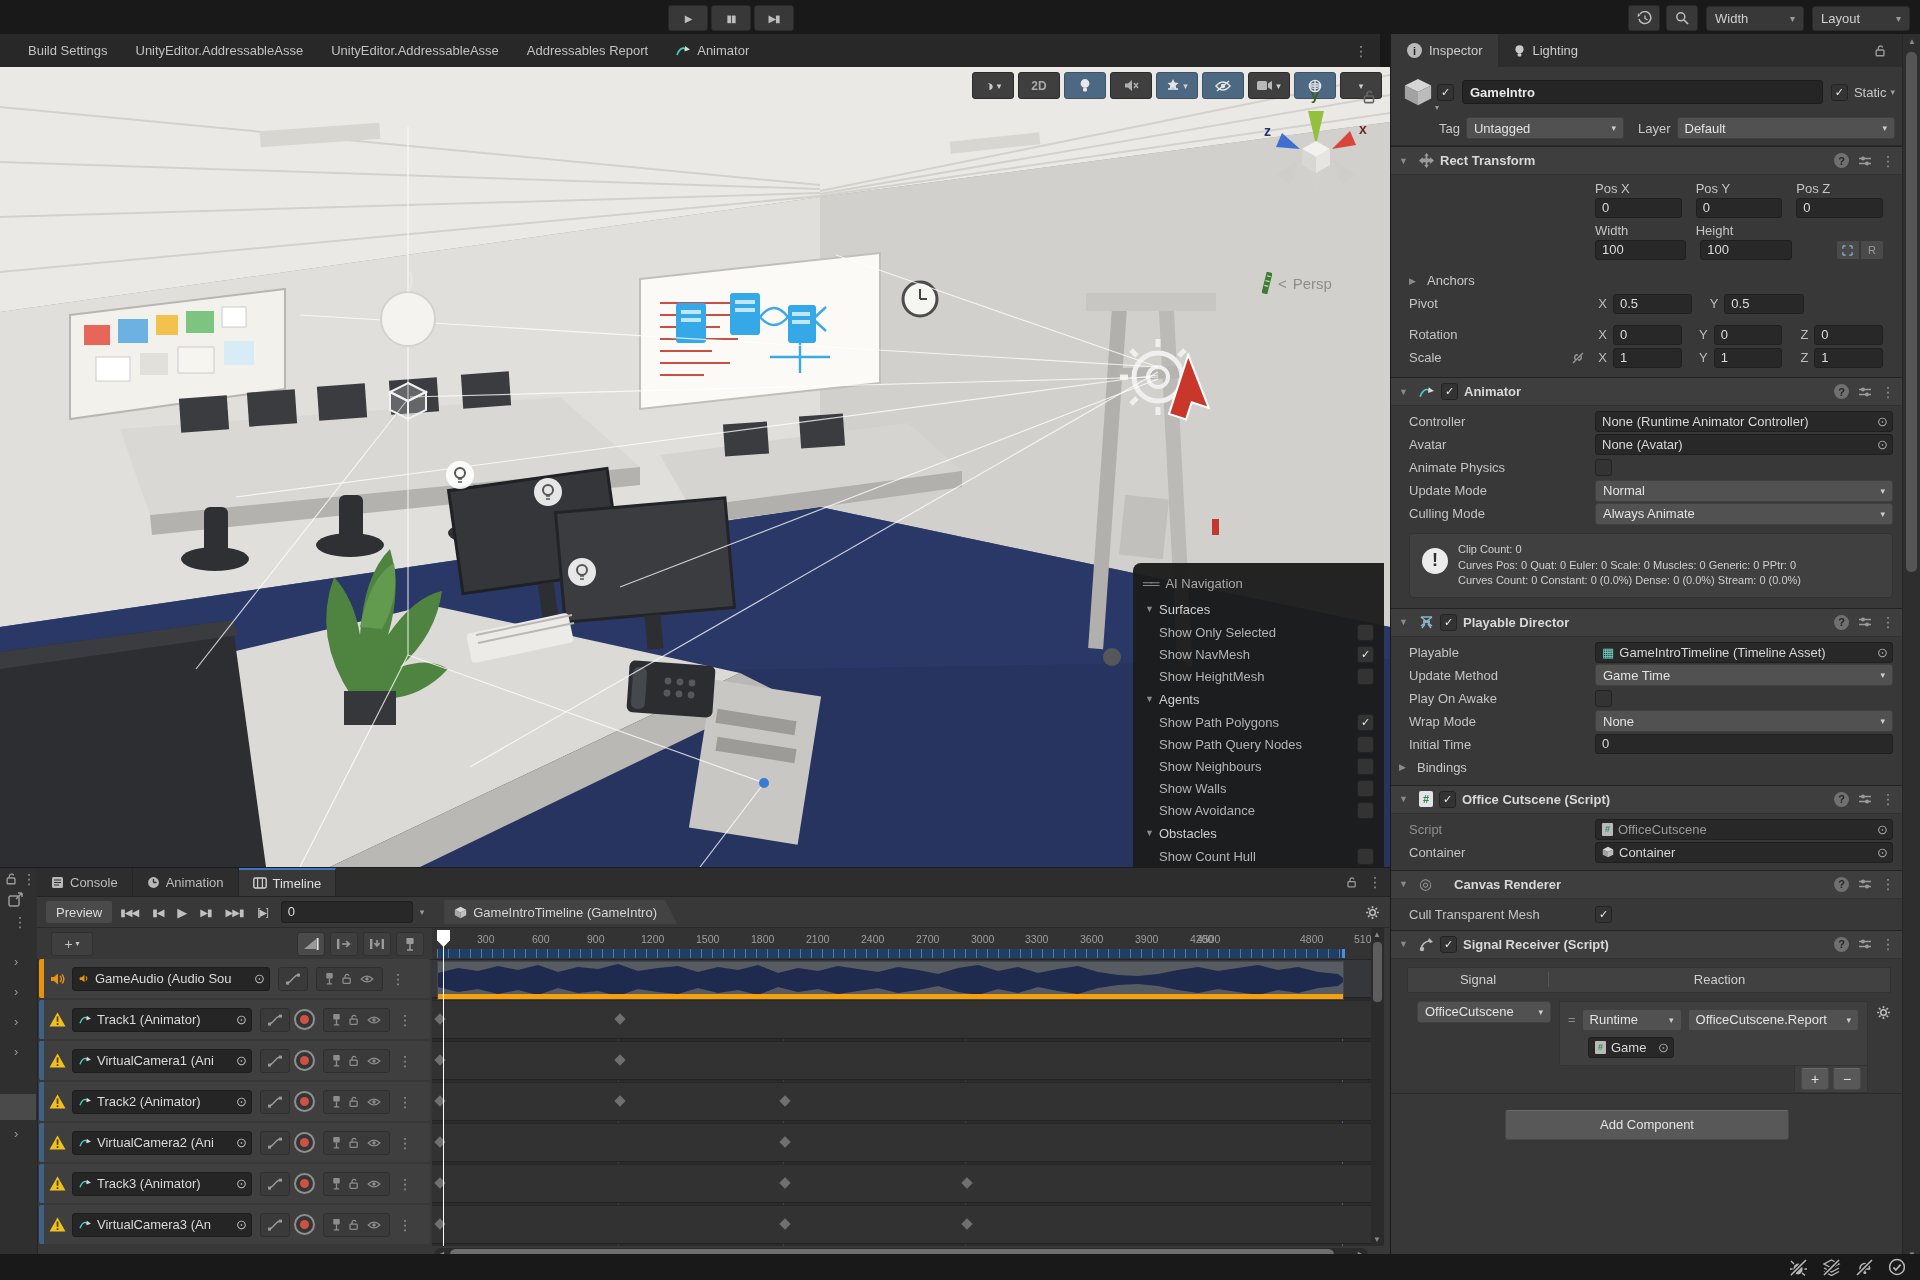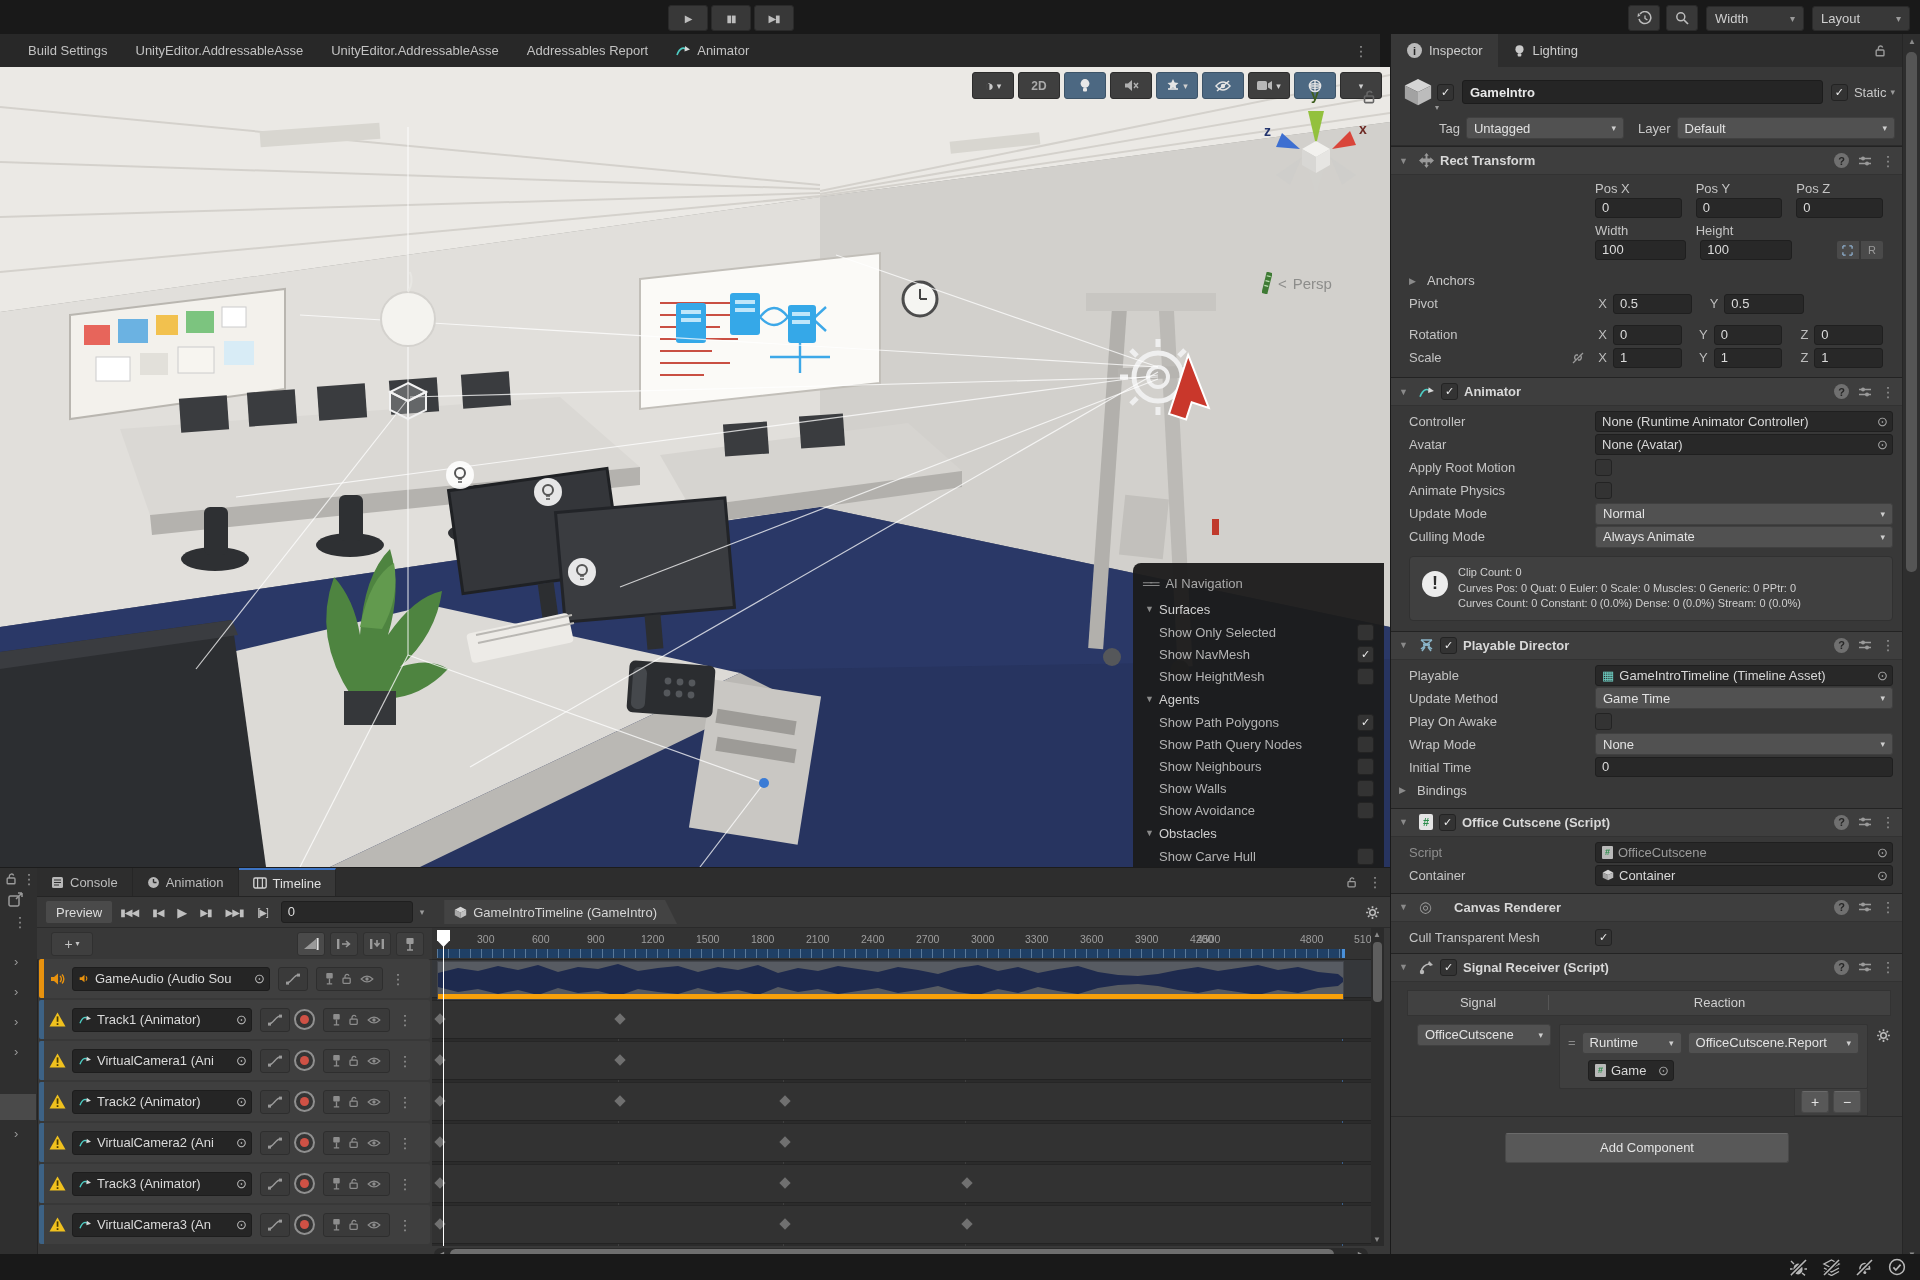--- a/index.html
+++ b/index.html
@@ -538,21 +538,21 @@
       <div class="itm">
           <span>Show Avoidance</span>
           <span class="spacer"></span>
           <span class="chk"></span>
         </div>
       <div class="grp">
           <span class="fold">▼</span>
           <span>Obstacles</span>
         </div>
       <div class="itm">
-          <span>Show Carve Hull</span>
+          <span>Show Count Hull</span>
           <span class="spacer"></span>
           <span class="chk"></span>
         </div>
     </div>
   </div>
 
   <div id="tl">
     <div id="lstrip">
       <span class="it" style="left:5px;top:4px">
           <svg width="13" height="13" viewBox="0 0 15 15">
@@ -1307,24 +1307,20 @@
               <span>None (Runtime Animator Controller)</span>
               <span class="pick">⊙</span>
             </div>
           </div>
         <div class="prow">
             <span class="plabel">Avatar</span>
           <div class="objfield">
               <span>None (Avatar)</span>
               <span class="pick">⊙</span>
             </div>
-          </div>
-        <div class="prow">
-            <span class="plabel">Apply Root Motion</span>
-          <span class="chk"></span>
           </div>
         <div class="prow">
             <span class="plabel">Animate Physics</span>
           <span class="chk"></span>
           </div>
         <div class="prow">
             <span class="plabel">Update Mode</span>
           <div class="drop grow">
               <span>Normal</span>
               <span class="caret">▾</span>

